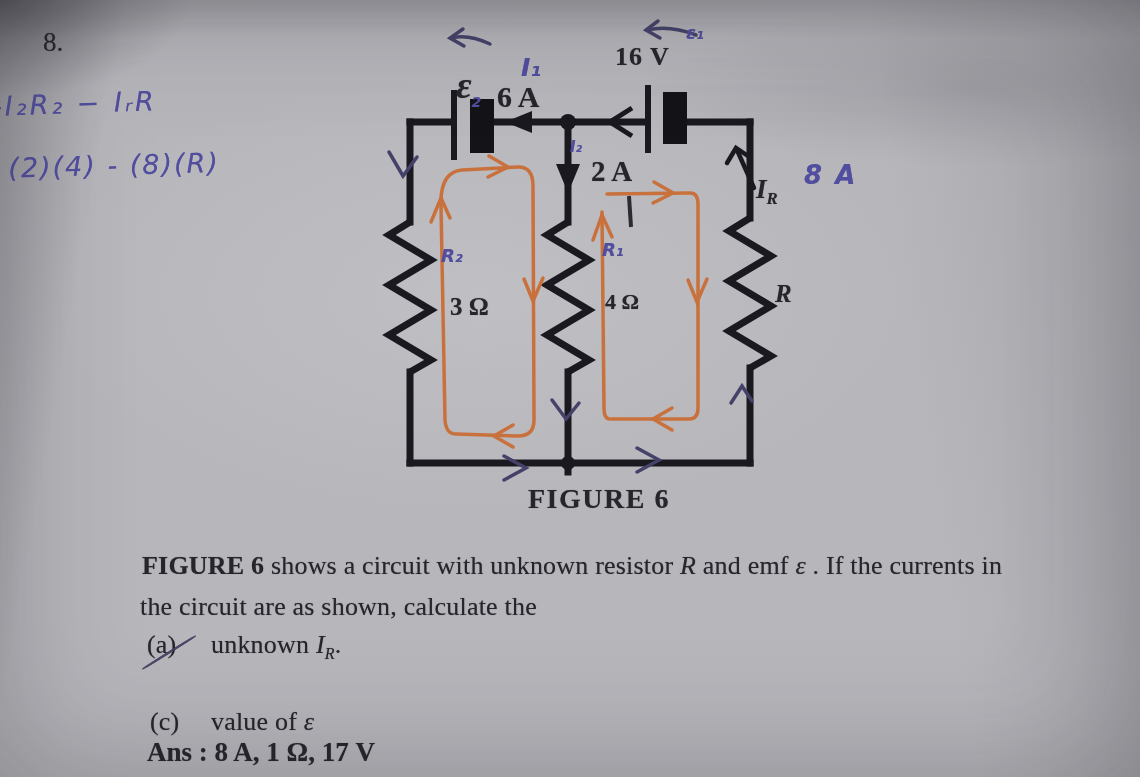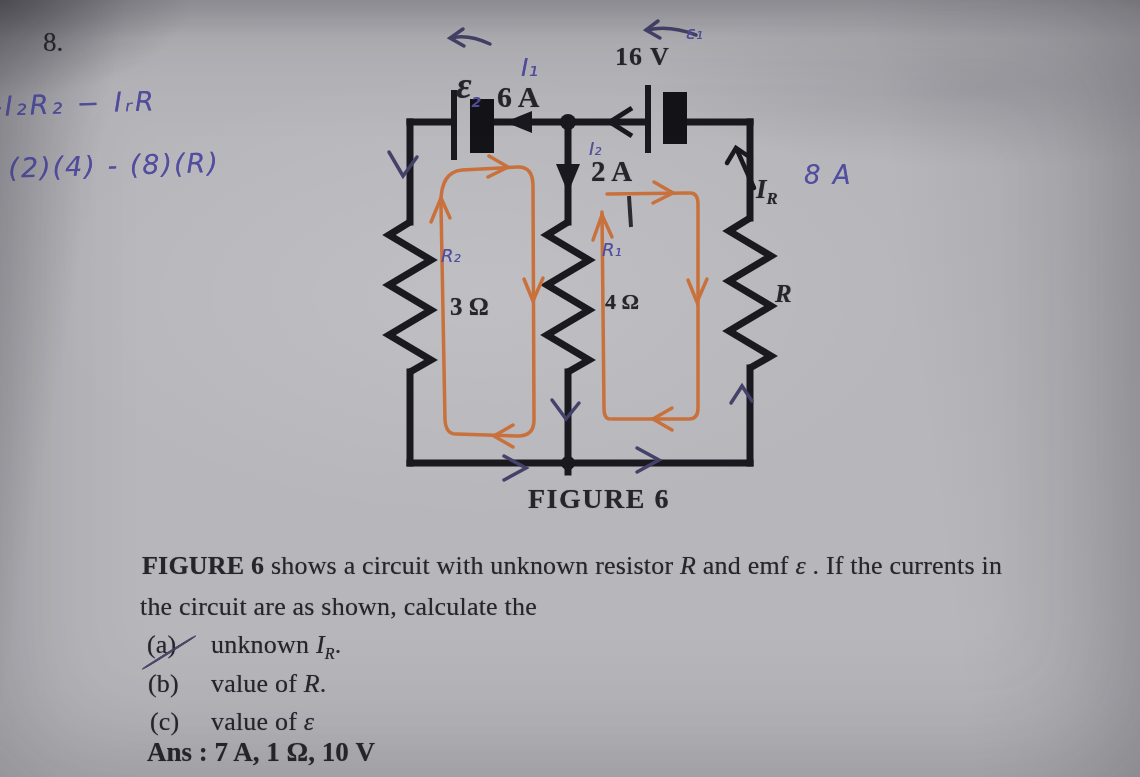--- a/index.html
+++ b/index.html
@@ -18,21 +18,21 @@
   .page::after{
     content:"";position:absolute;inset:0;pointer-events:none;
     box-shadow:inset 0 0 130px rgba(35,35,44,.30);
   }
   .abs{position:absolute;}
   .printed{color:#26252c;text-shadow:0 0 1px rgba(38,37,44,.45);}
   .bold{font-weight:bold;}
   .ital{font-style:italic;}
   .hw{color:#524e9f;font-family:"DejaVu Sans", sans-serif;font-style:italic;
       text-shadow:0 0 .5px rgba(82,78,159,.6);}
-  .lbl{white-space:nowrap;line-height:1;}
+  .lbl{white-space:nowrap;line-height:1;font-weight:bold;}
   sub{font-size:62%;}
   .slash-a{border-top:3.5px solid #413e60;border-radius:40%;
            transform:rotate(-32deg);opacity:.9;}
   .qtext{font-size:26px;letter-spacing:.2px;}
   svg{position:absolute;left:0;top:0;}
 </style>
 </head>
 <body>
 
 <div class="page">
@@ -118,21 +118,21 @@
   <div class="abs lbl printed bold" style="left:497px;top:82px;font-size:30px;">6 A</div>
 
   <div class="abs lbl hw" style="left:521px;top:55px;font-size:25px;">I₁</div>
 
   <div class="abs lbl printed bold" style="left:615px;top:44px;font-size:26px;letter-spacing:1px;">16 V</div>
 
   <div class="abs lbl hw" style="left:686px;top:24px;font-size:18px;">ε₁</div>
 
   <div class="abs lbl printed bold" style="left:579px;top:157px;font-size:29px;margin-left:12px;">2 A</div>
 
-  <div class="abs lbl hw" style="left:589px;top:140px;font-size:18px;">I₂</div>
+  <div class="abs lbl hw" style="left:570px;top:140px;font-size:15px;">I₂</div>
 
   <div class="abs lbl printed bold ital" style="left:756px;top:149px;font-size:27px;margin-top:27px;"><span>I</span><sub>R</sub></div>
 
   <div class="abs lbl hw" style="left:804px;top:162px;font-size:26px;letter-spacing:2px;">8 A</div>
 
   <div class="abs lbl printed bold" style="left:450px;top:294px;font-size:25px;">3 Ω</div>
 
   <div class="abs lbl hw" style="left:441px;top:247px;font-size:18px;">R₂</div>
 
   <div class="abs lbl printed bold" style="left:605px;top:291px;font-size:22px;">4 Ω</div>
@@ -145,23 +145,20 @@
 
   <div class="abs printed qtext" style="left:142px;top:551px;width:1000px;"><span class="bold">FIGURE 6</span><span> shows a circuit with unknown resistor </span><span class="ital">R</span><span> and emf </span><span class="ital">ε</span><span> . If the currents in</span></div>
 
   <div class="abs printed qtext" style="left:140px;top:592px;">the circuit are as shown, calculate the</div>
 
   <div class="abs printed qtext" style="left:147px;top:630px;">
     <span style="display:inline-block;width:64px;">(a)</span><span>unknown </span><span class="ital">I</span><sub class="ital">R</sub><span>.</span>
   </div>
   <div class="abs slash-a" style="left:137px;top:651px;width:64px;height:0;"></div>
 
-  <div class="abs printed qtext" style="left:148px;top:669px;">
-    <span style="display:inline-block;width:63px;">(b)</span><span>value of </span><span class="ital">R</span><sub class="ital"></sub><span>.</span>
-  </div>
 
   <div class="abs printed qtext" style="left:150px;top:707px;">
     <span style="display:inline-block;width:61px;">(c)</span><span>value of </span><span class="ital">ε</span><sub class="ital"></sub><span></span>
   </div>
 
-  <div class="abs printed bold" style="left:147px;top:737px;font-size:27px;">Ans : 7 A, 1 Ω, 10 V</div>
+  <div class="abs printed bold" style="left:147px;top:737px;font-size:27px;">Ans : 8 A, 1 Ω, 17 V</div>
 
 </div>
 
 </body></html>

